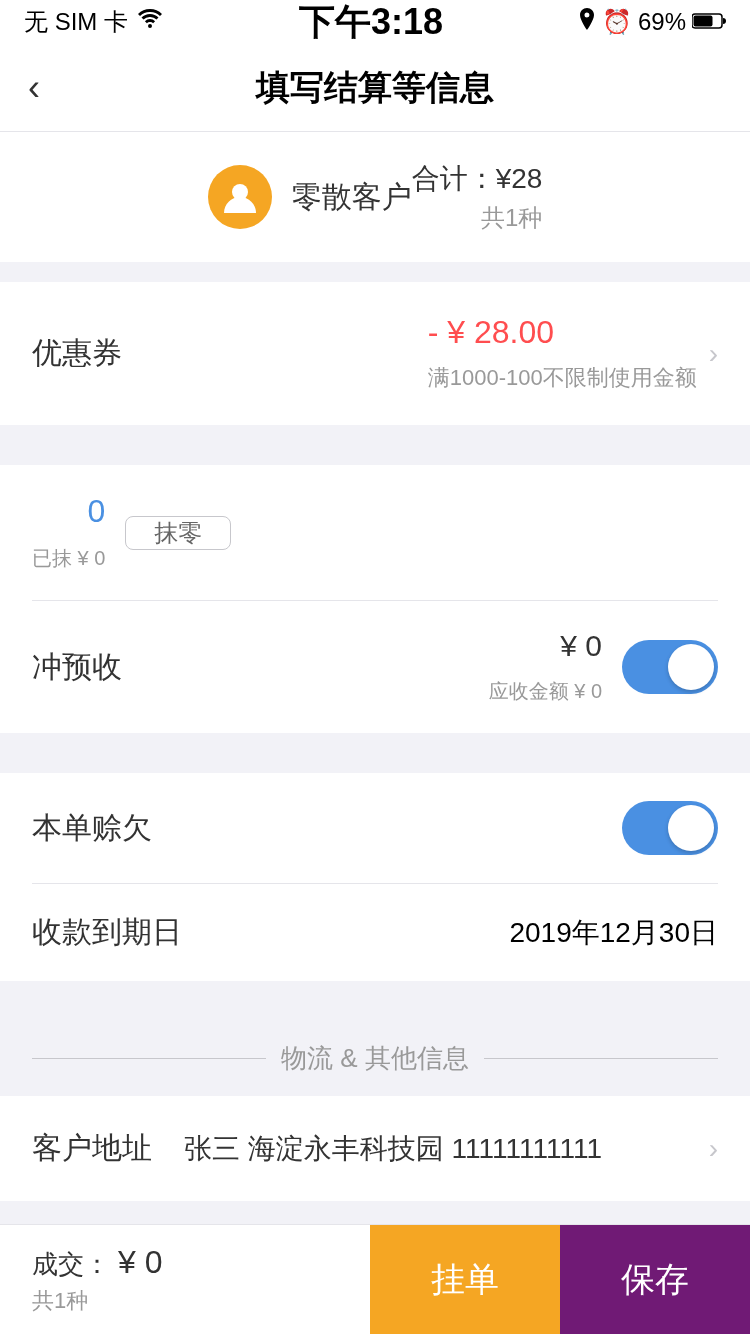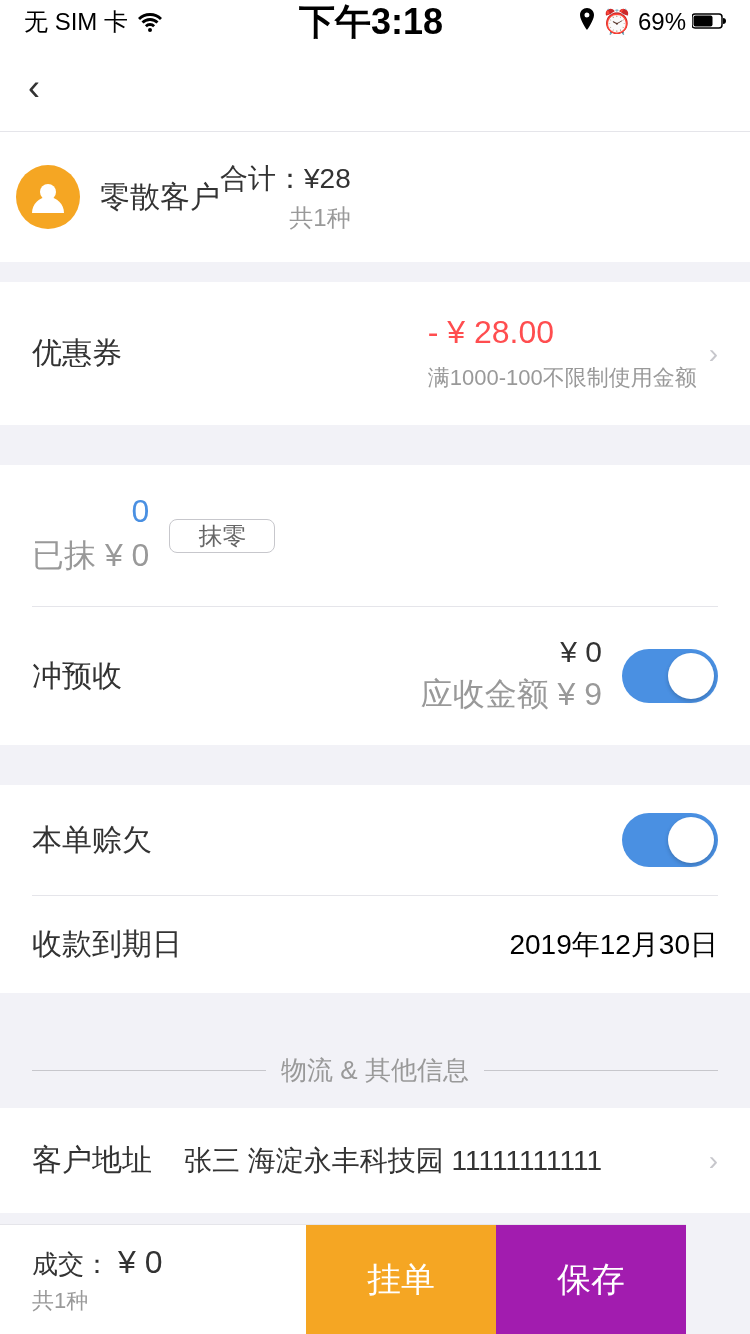--- a/index.html
+++ b/index.html
@@ -18,21 +18,21 @@
     .status-bar {
       height: 44px;
       background: #fff;
       display: flex;
       align-items: center;
       justify-content: space-between;
       padding: 0 24px;
       font-size: 24px;
       color: #000;
     }
-    .status-left { display: flex; align-items: flex-end; gap: 8px; }
+    .status-left { display: flex; align-items: flex-start; gap: 8px; }
     .status-center { font-size: 36px; font-weight: 700; }
     .status-right { display: flex; align-items: center; gap: 6px; font-size: 24px; }
 
     
     .nav-bar {
       height: 88px;
       background: #fff;
       display: flex;
       align-items: center;
       justify-content: center;
@@ -60,22 +60,22 @@
     
     .card {
       background: #fff;
       margin-bottom: 20px;
     }
 
     
     .customer-row {
       display: flex;
       align-items: center;
-      justify-content: flex-start;
-      padding: 28px 16px;
+      justify-content: center;
+      padding: 28px 42px;
       background: #fff;
     }
     .customer-left {
       display: flex;
       align-items: center;
       gap: 20px;
     }
     .customer-avatar {
       width: 64px;
       height: 64px;
@@ -166,23 +166,23 @@
       display: flex;
       align-items: center;
       gap: 20px;
     }
     .field-value {
       font-size: 32px;
       color: #4a90e2;
       font-weight: 500;
     }
     .field-sub {
-      font-size: 32px;
+      font-size: 20px;
       color: #999;
-      margin-top: 4px;
+      margin-top: 15px;
     }
 
     
     .round-btn {
       border: 1px solid #c7c7cc;
       border-radius: 8px;
       padding: 0 28px;
       font-size: 24px;
       color: #666;
       background: #fff;
@@ -259,21 +259,21 @@
       font-size: 28px;
       color: #333;
       flex: 1;
     }
 
     
     .bottom-bar {
       position: fixed;
       bottom: 0;
       left: 0;
-      width: 686px;
+      width: 750px;
       height: 110px;
       background: #fff;
       display: flex;
       align-items: center;
       border-top: 1px solid #e5e5ea;
     }
     .bottom-summary {
       flex: 1;
       padding: 0 32px;
     }
@@ -299,21 +299,21 @@
       justify-content: center;
       font-size: 34px;
       color: #fff;
       font-weight: 400;
       cursor: pointer;
     }
     .btn-hang {
       background: #f5a623;
     }
     .btn-save {
-      background: #a21caf;
+      background: #701a75;
     }
 
     
     .deal-inline {
       display: flex;
       align-items: baseline;
       gap: 8px;
     }
   </style>
 </head>
@@ -342,20 +342,21 @@
           <rect x="0" y="2" width="30" height="14" rx="3" stroke="#000" stroke-width="1.5" fill="none"></rect>
           <rect x="1.5" y="3.5" width="19" height="11" rx="2" fill="#000"></rect>
           <path d="M31 6v6a3 3 0 000-6z" fill="#000"></path>
         </svg>
     </span>
   </div>
 </div>
 
 <div class="nav-bar">
   <div class="nav-back">‹</div>
+  <div class="nav-title">填写结算等信息</div>
 </div>
 
 <div class="content">
 
   <div class="card">
     <div class="customer-row">
       <div class="customer-left">
         <div class="customer-avatar">
           <svg class="avatar-svg" viewBox="0 0 40 40">
             <circle cx="20" cy="15" r="8" fill="#fff"></circle>
@@ -401,21 +402,21 @@
 
     <div class="divider"></div>
 
     <div class="field-row">
       <span class="field-label">冲预收</span>
       <div class="field-right">
         <div>
           <div style="text-align:right; font-size:30px; color:#333;">
             <span>¥ 0</span>
           </div>
-          <div class="field-sub">应收金额 ¥ 9</div>
+          <div class="field-sub">应收金额 ¥ 0</div>
         </div>
         <div class="toggle-wrap toggle-on">
           <div class="toggle-track">
             <div class="toggle-thumb"></div>
           </div>
         </div>
       </div>
     </div>
   </div>
 

